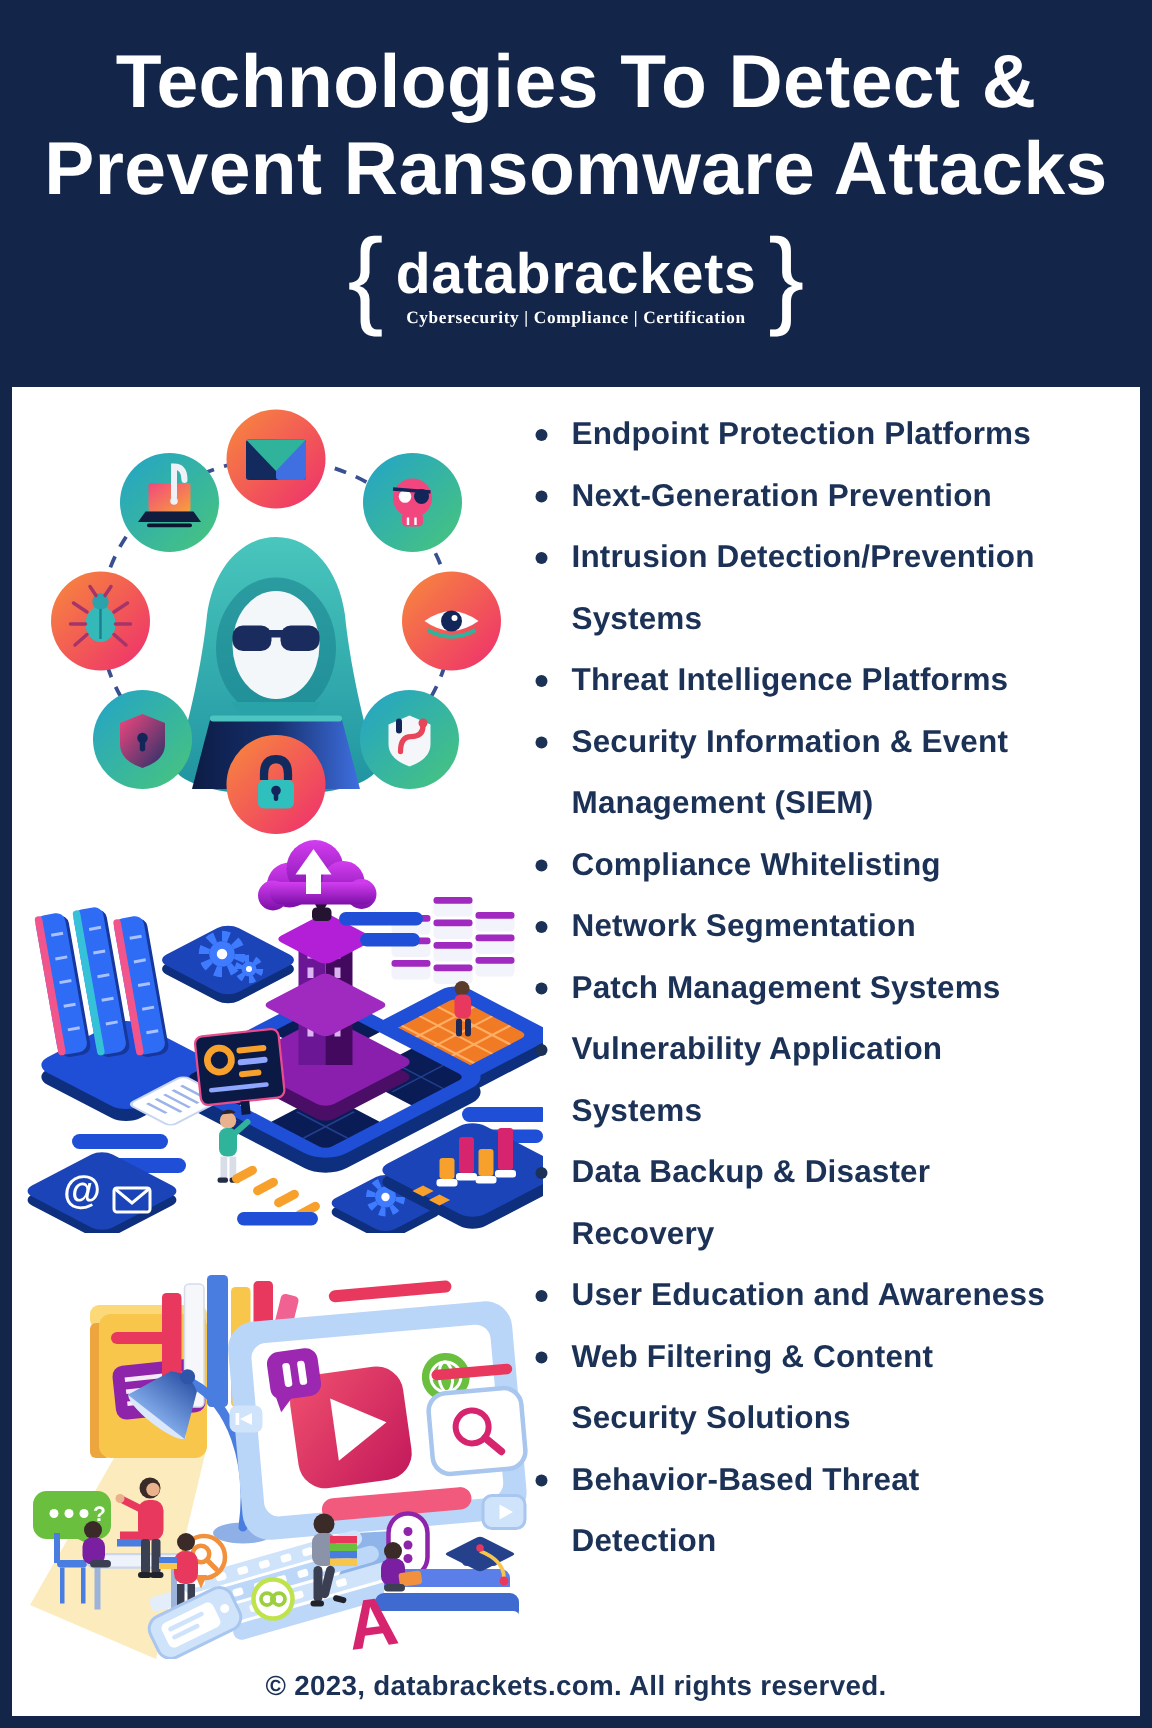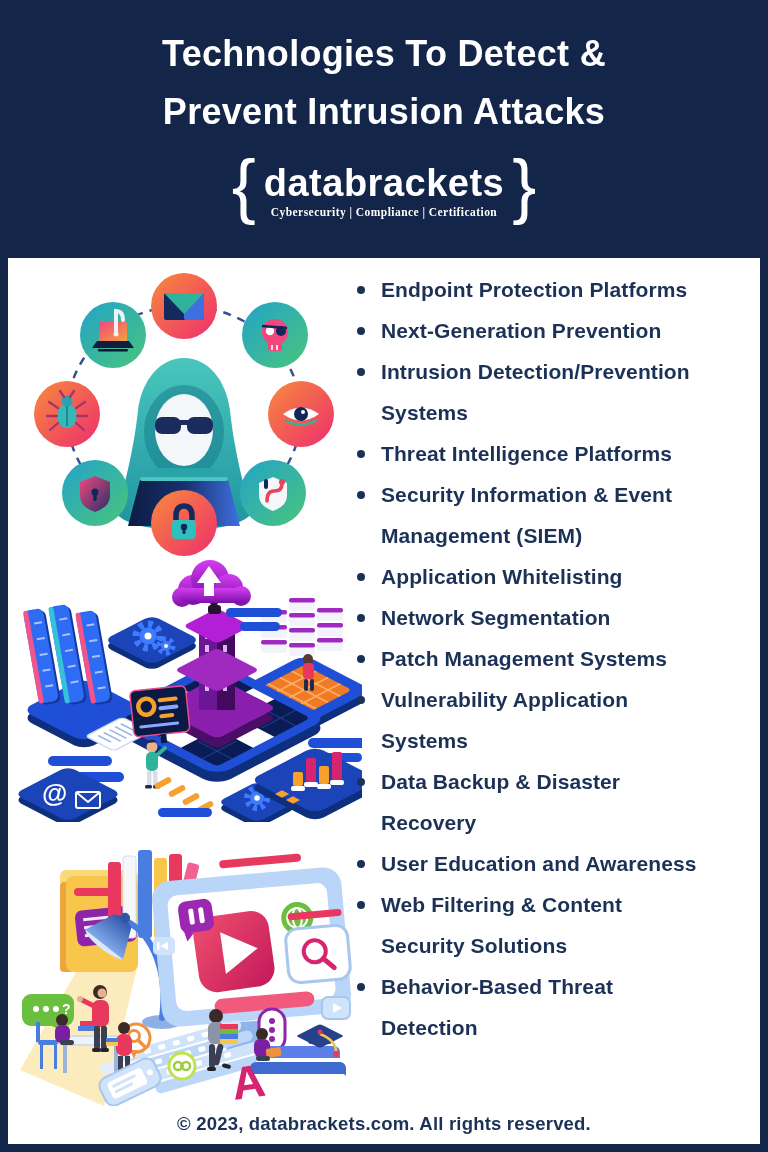--- a/index.html
+++ b/index.html
@@ -4,21 +4,21 @@
 <style>
   html,body{margin:0;padding:0;}
   body{
     width:768px;height:1152px;position:relative;overflow:hidden;
     background:#132549;
     font-family:"Liberation Sans", sans-serif;
   }
   
   .header{position:absolute;left:0;top:0;width:768px;height:258px;}
   .title{margin:0;padding-top:25px;text-align:center;color:#ffffff;
-         font-size:36px;font-weight:700;line-height:58px;letter-spacing:0.3px;}
+         font-size:50px;font-weight:700;line-height:58px;letter-spacing:0.3px;}
   .logo{display:flex;justify-content:center;align-items:center;margin-top:12px;color:#ffffff;}
   .brace{font-size:72px;font-weight:300;line-height:64px;padding:0 2px 10px 2px;}
   .logo-text{display:flex;flex-direction:column;align-items:center;margin:0 6px;}
   .logo-name{font-size:38px;font-weight:700;letter-spacing:0.5px;line-height:40px;}
   .logo-tagline{font-size:11.5px;font-weight:700;letter-spacing:0.45px;margin-top:3px;font-family:Liberation Serif, serif;}
   
   .panel{position:absolute;left:8px;top:258px;width:752px;height:886px;background:#ffffff;}
   
   .tech-list{position:absolute;left:346px;top:11px;width:404px;margin:0;padding:0;list-style:none;}
   .tech-item{position:relative;padding-left:27px;font-size:21px;font-weight:700;
@@ -33,21 +33,21 @@
   .illus-2{position:absolute;left:4px;top:292px;}
   .illus-3{position:absolute;left:4px;top:566px;}
   svg text{font-family:"Liberation Sans", sans-serif;}
 </style>
 </head>
 <body>
 
 <header class="header">
   <h1 class="title">
     <div>Technologies To Detect &amp;</div>
-    <div>Prevent Intrusion Attacks</div>
+    <div>Prevent Ransomware Attacks</div>
   </h1>
   <div class="logo">
     <span class="brace">{</span>
     <span class="logo-text">
       <span class="logo-name">databrackets</span>
       <span class="logo-tagline">Cybersecurity | Compliance | Certification</span>
     </span>
     <span class="brace">}</span>
   </div>
 </header>
@@ -652,21 +652,21 @@
   </svg>
 
   <ul class="tech-list">
       <li class="tech-item"><span class="bullet"></span><span class="item-text">Endpoint Protection Platforms</span></li>
       <li class="tech-item"><span class="bullet"></span><span class="item-text">Next-Generation Prevention</span></li>
       <li class="tech-item"><span class="bullet"></span><span class="item-text">Intrusion Detection/Prevention
 Systems</span></li>
       <li class="tech-item"><span class="bullet"></span><span class="item-text">Threat Intelligence Platforms</span></li>
       <li class="tech-item"><span class="bullet"></span><span class="item-text">Security Information &amp; Event
 Management (SIEM)</span></li>
-      <li class="tech-item"><span class="bullet"></span><span class="item-text">Application Whitelisting</span></li>
+      <li class="tech-item"><span class="bullet"></span><span class="item-text">Compliance Whitelisting</span></li>
       <li class="tech-item"><span class="bullet"></span><span class="item-text">Network Segmentation</span></li>
       <li class="tech-item"><span class="bullet"></span><span class="item-text">Patch Management Systems</span></li>
       <li class="tech-item"><span class="bullet"></span><span class="item-text">Vulnerability Application
 Systems</span></li>
       <li class="tech-item"><span class="bullet"></span><span class="item-text">Data Backup &amp; Disaster
 Recovery</span></li>
       <li class="tech-item"><span class="bullet"></span><span class="item-text">User Education and Awareness</span></li>
       <li class="tech-item"><span class="bullet"></span><span class="item-text">Web Filtering &amp; Content
 Security Solutions</span></li>
       <li class="tech-item"><span class="bullet"></span><span class="item-text">Behavior-Based Threat

